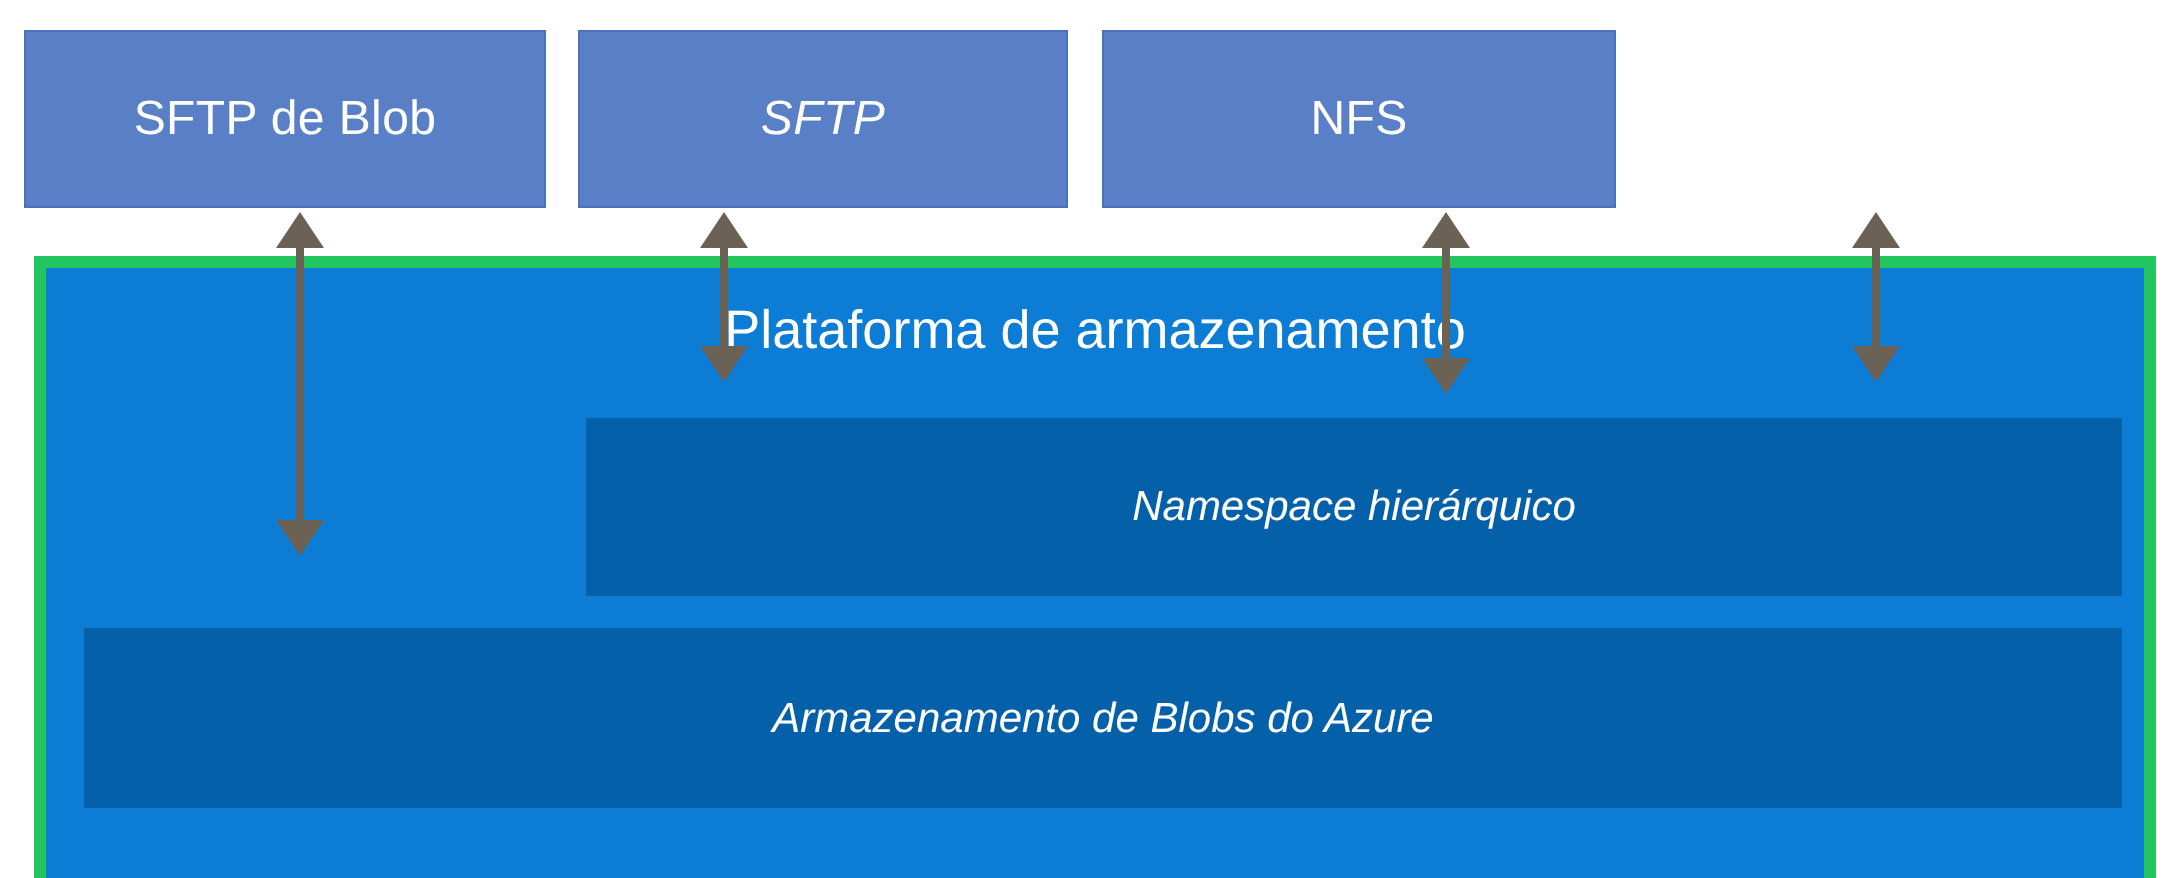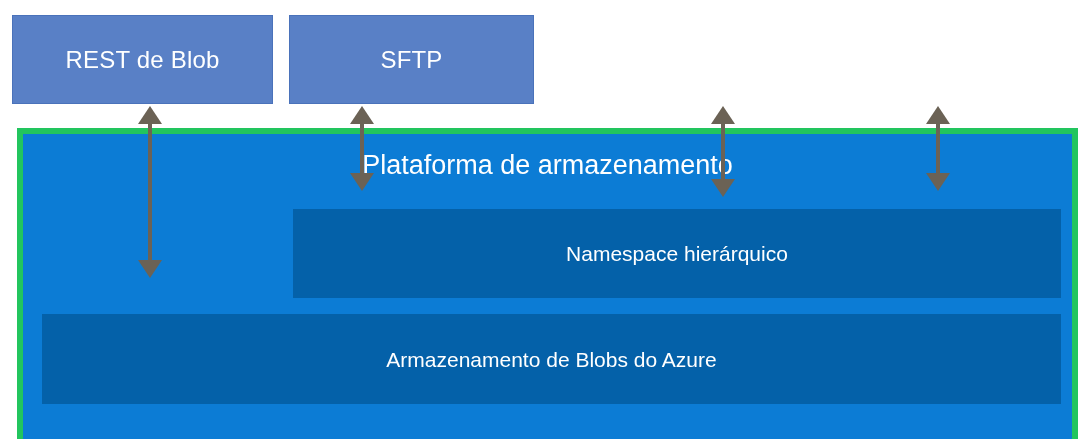--- a/index.html
+++ b/index.html
@@ -60,20 +60,21 @@
   }
 
   
   .layer-box {
     position: absolute;
     background: #0461a9;
     box-sizing: border-box;
     display: flex;
     align-items: center;
     justify-content: center;
+    font-style: italic;
   }
   .layer-label {
     color: #ffffff;
     font-size: 21px;
     line-height: 1;
     white-space: nowrap;
   }
   #layer-namespace {
     left: 270px;
     top: 75px;
@@ -93,27 +94,30 @@
     position: absolute;
     overflow: visible;
   }
 </style>
 </head>
 <body>
 
 <div id="diagram-root">
 
   <div class="protocol-box" id="protocol-box-0" style="left:12px; top:15px; width:261px; height:89px;">
-    <span class="protocol-label">REST de Blob</span>
+    <span class="protocol-label">SFTP de Blob</span>
   </div>
 
-  <div class="protocol-box" id="protocol-box-1" style="left:289px; top:15px; width:245px; height:89px;">
+  <div class="protocol-box" id="protocol-box-1" style="left:289px; top:15px; width:245px; height:89px;font-style:italic;">
     <span class="protocol-label">SFTP</span>
   </div>
 
+  <div class="protocol-box" id="protocol-box-2" style="left:551px; top:15px; width:257px; height:89px;">
+    <span class="protocol-label">NFS</span>
+  </div>
 
 
   <div id="platform-panel">
     <div id="platform-title">Plataforma de armazenamento</div>
 
     <div class="layer-box" id="layer-namespace">
       <span class="layer-label">Namespace hierárquico</span>
     </div>
 
     <div class="layer-box" id="layer-blob">

